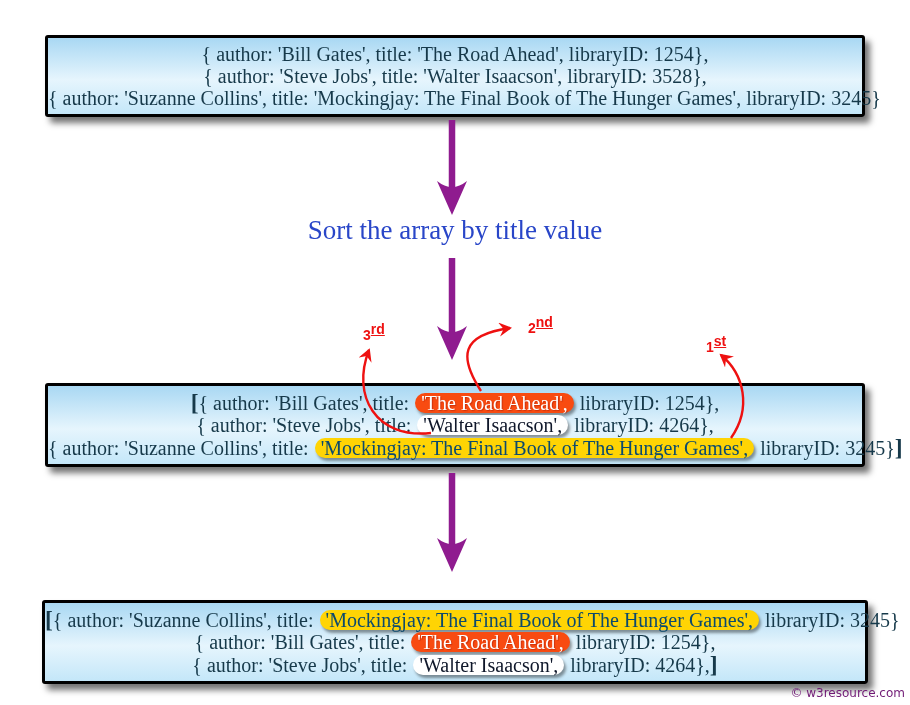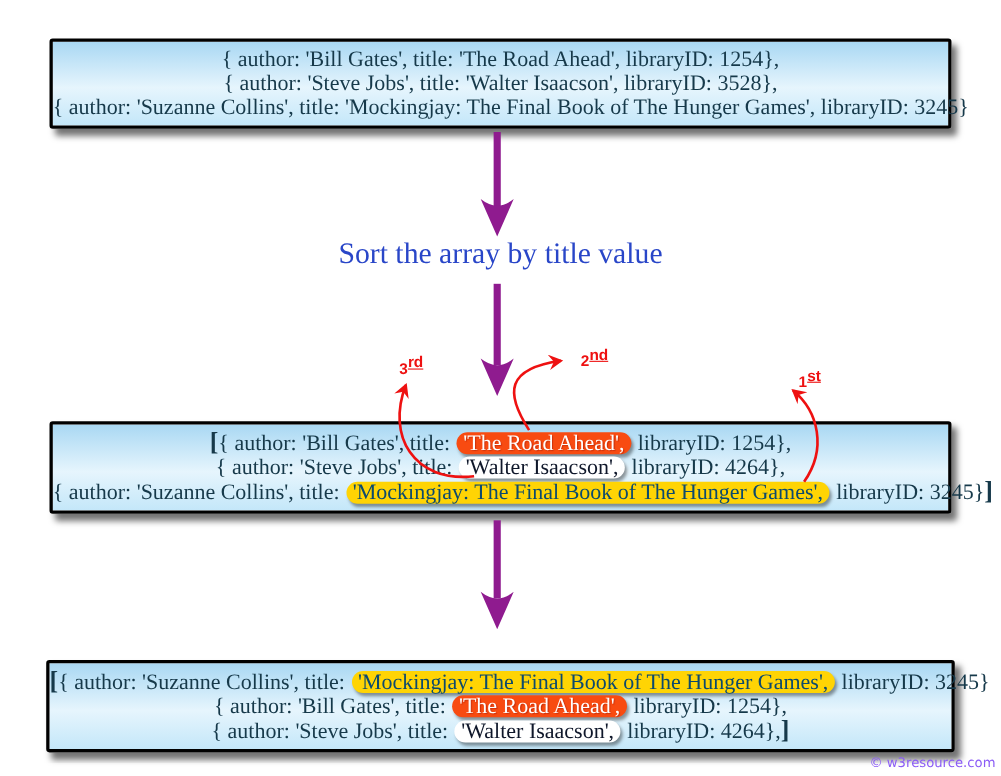--- a/index.html
+++ b/index.html
@@ -27,31 +27,31 @@
   .hl-white{background:#ffffff;color:#0f172a;}
 
   
   .heading{position:absolute;top:215px;left:0;width:910px;text-align:center;
            font-family:Liberation Serif, serif;font-size:27px;color:#2946c8;}
 
   
   .ord{position:absolute;color:#ee1111;font-family:"Liberation Sans",sans-serif;
        font-size:14px;font-weight:bold;line-height:14px;}
   .ord sup{font-size:14px;text-decoration:underline;vertical-align:super;}
-  .ord-1{left:726px;top:334px;}
+  .ord-1{left:706px;top:334px;}
   .ord-2{left:528px;top:315px;}
   .ord-3{left:363px;top:322px;}
 
   
   .overlay{position:absolute;inset:0;width:910px;height:705px;
            pointer-events:none;z-index:30;}
 
   
   .watermark{position:absolute;right:5px;bottom:5px;
-             font-family:"DejaVu Sans",sans-serif;font-size:12px;color:#8b5cf6;}
+             font-family:"DejaVu Sans",sans-serif;font-size:12px;color:#701a75;}
 </style>
 </head>
 <body>
 
 <div class="stage">
 
   <div class="box box-1">
       <div class="line"><span class="seg">{ author: 'Bill Gates', title: 'The Road Ahead', libraryID: 1254},</span></div>
       <div class="line"><span class="seg">{ author: 'Steve Jobs', title: 'Walter Isaacson', libraryID: 3528},</span></div>
       <div class="line"><span class="seg">{ author: 'Suzanne Collins', title: 'Mockingjay: The Final Book of The Hunger Games', libraryID: 3245}</span></div>

